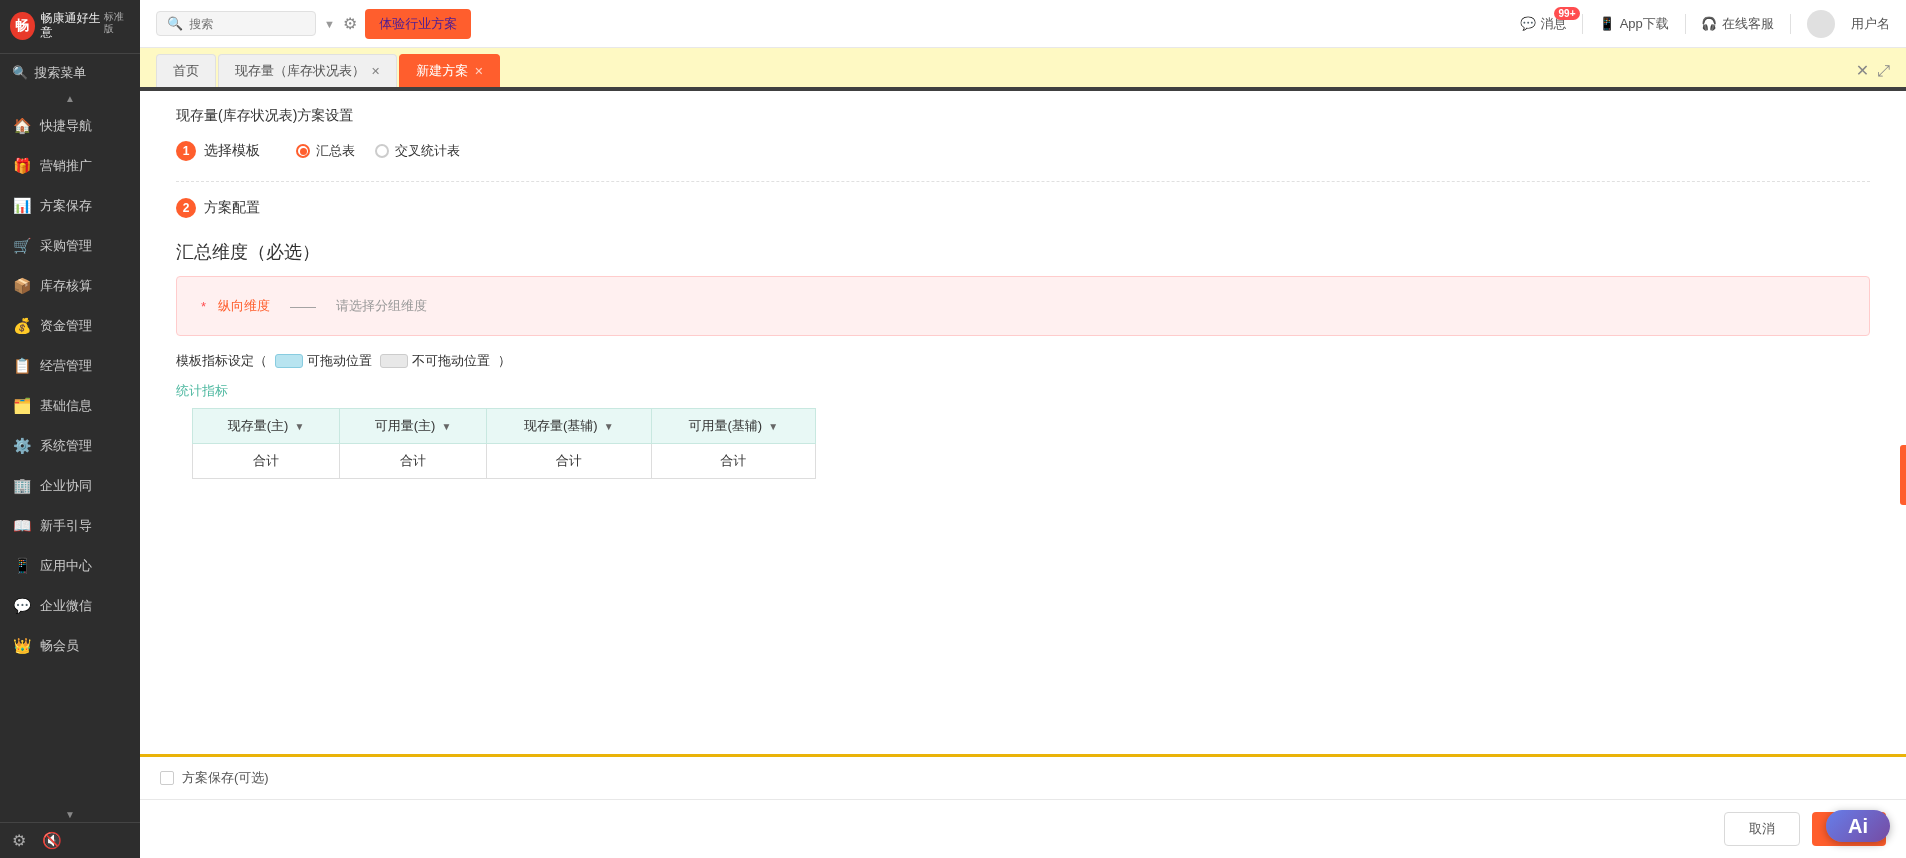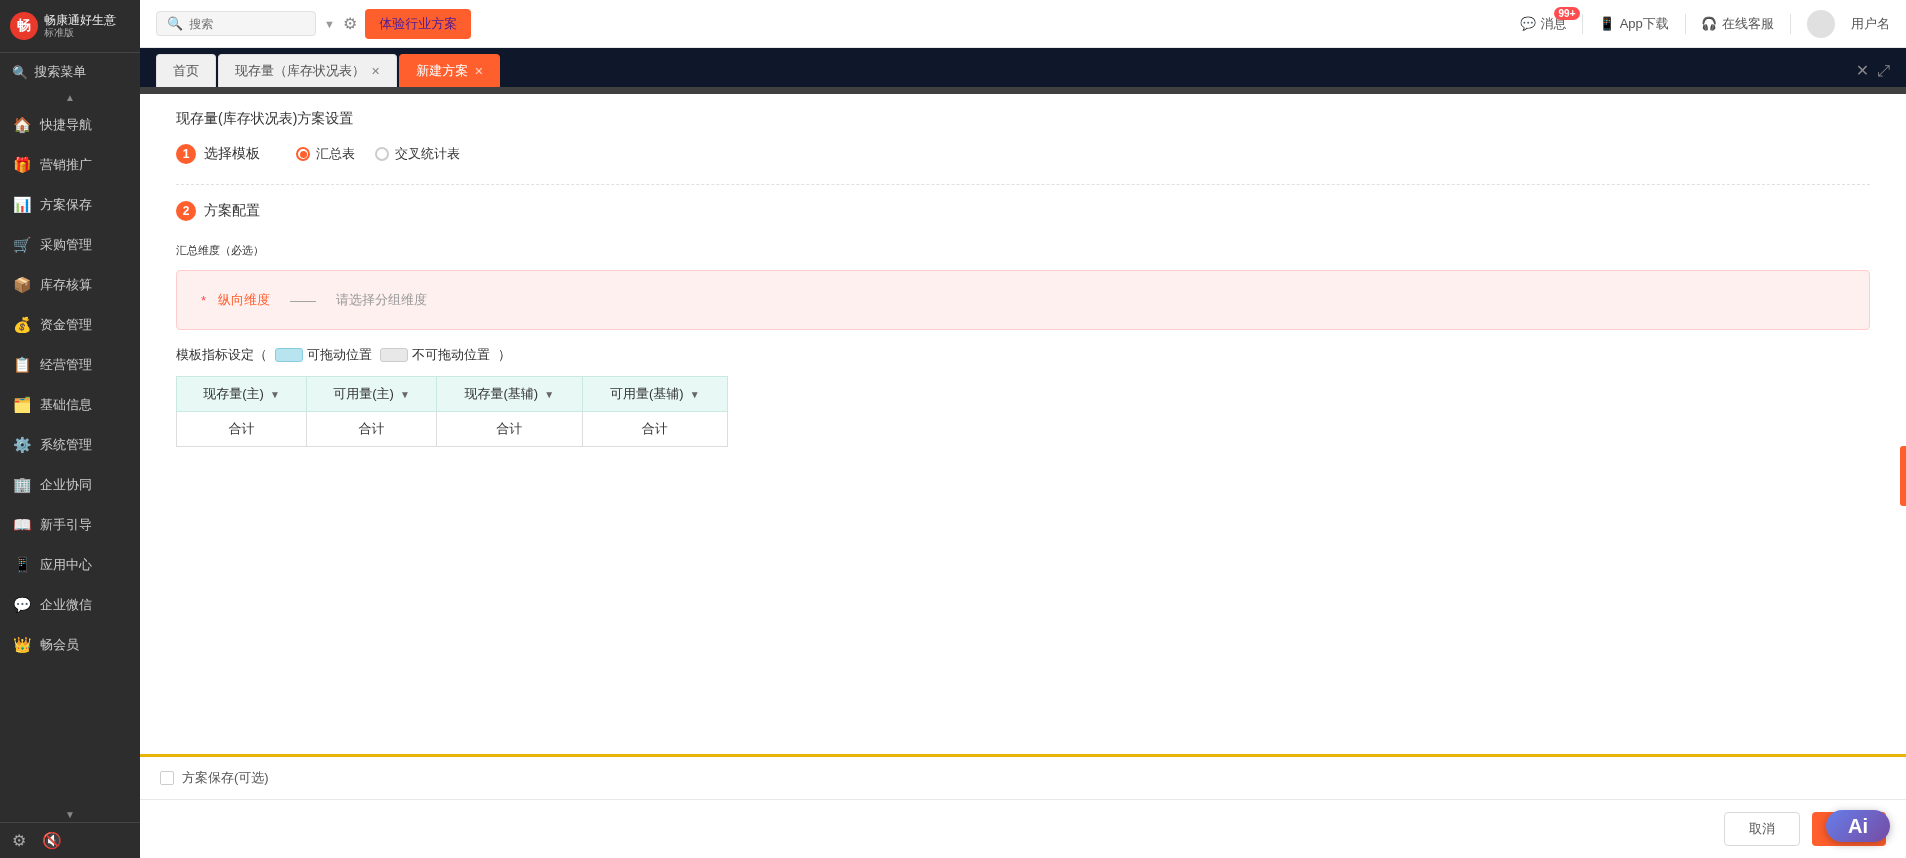--- a/index.html
+++ b/index.html
@@ -29,22 +29,23 @@
       border-radius: 50%;
       display: flex;
       align-items: center;
       justify-content: center;
       color: white;
       font-size: 14px;
       font-weight: bold;
     }
     .sidebar-logo-text {
       display: flex;
-      flex-direction: column;
+      flex-direction: row;
       line-height: 1.2;
+      font-family: Liberation Mono, monospace;
     }
     .sidebar-logo-main { font-size: 12px; color: #eee; }
     .sidebar-logo-sub { font-size: 10px; color: #aaa; }
     .sidebar-search {
       display: flex;
       align-items: center;
       gap: 6px;
       padding: 10px 12px;
       cursor: pointer;
       color: #ccc;
@@ -199,26 +200,26 @@
       cursor: pointer;
     }
     .user-name {
       color: #555;
       font-size: 13px;
       cursor: pointer;
     }
 
     
     .tabbar {
-      background: #0f172a;
+      background: #fef9c3;
       display: flex;
       align-items: center;
       padding: 6px 16px 0;
       gap: 0;
-      border-bottom: 7px solid #404040;
+      border-bottom: 4px solid #404040;
     }
     .tab {
       display: flex;
       align-items: center;
       gap: 6px;
       padding: 7px 16px;
       cursor: pointer;
       font-size: 13px;
       color: #555;
       background: #f0f0f0;
@@ -329,21 +330,21 @@
 
     
     .section-divider {
       border: none;
       border-top: 1px dashed #e0e0e0;
       margin: 16px 0;
     }
 
     
     .config-label {
-      font-size: 11px;
+      font-size: 18px;
       color: #333;
       margin-bottom: 12px;
       margin-top: 22px;
     }
 
     
     .dimension-area {
       background: #fff0f0;
       border: 1px solid #ffcccc;
       border-radius: 4px;
@@ -406,21 +407,22 @@
     }
 
     
     .stats-label {
       color: #4eb8a0;
       font-size: 13px;
       margin-bottom: 8px;
     }
     .stats-table {
       border-collapse: collapse;
-      width: 552px;
+      width: 624px;
+      margin-left: 16px;
     }
     .stats-table th {
       background: #e8f8f5;
       border: 1px solid #c8e8e0;
       padding: 8px 16px;
       font-size: 13px;
       color: #333;
       font-weight: normal;
       text-align: center;
     }
@@ -739,20 +741,21 @@
             <div class="toggle-swatch"></div>
             <span>可拖动位置</span>
           </div>
           <div class="toggle-nodrag">
             <div class="toggle-swatch-grey"></div>
             <span>不可拖动位置</span>
           </div>
           <span>）</span>
         </div>
 
+        <div class="stats-label">统计指标</div>
         <table class="stats-table">
           <thead>
             <tr>
               <th>
                 <div class="col-header">
                   <span>现存量(主)</span>
                   <span class="chevron-down">▼</span>
                 </div>
               </th>
               <th>

